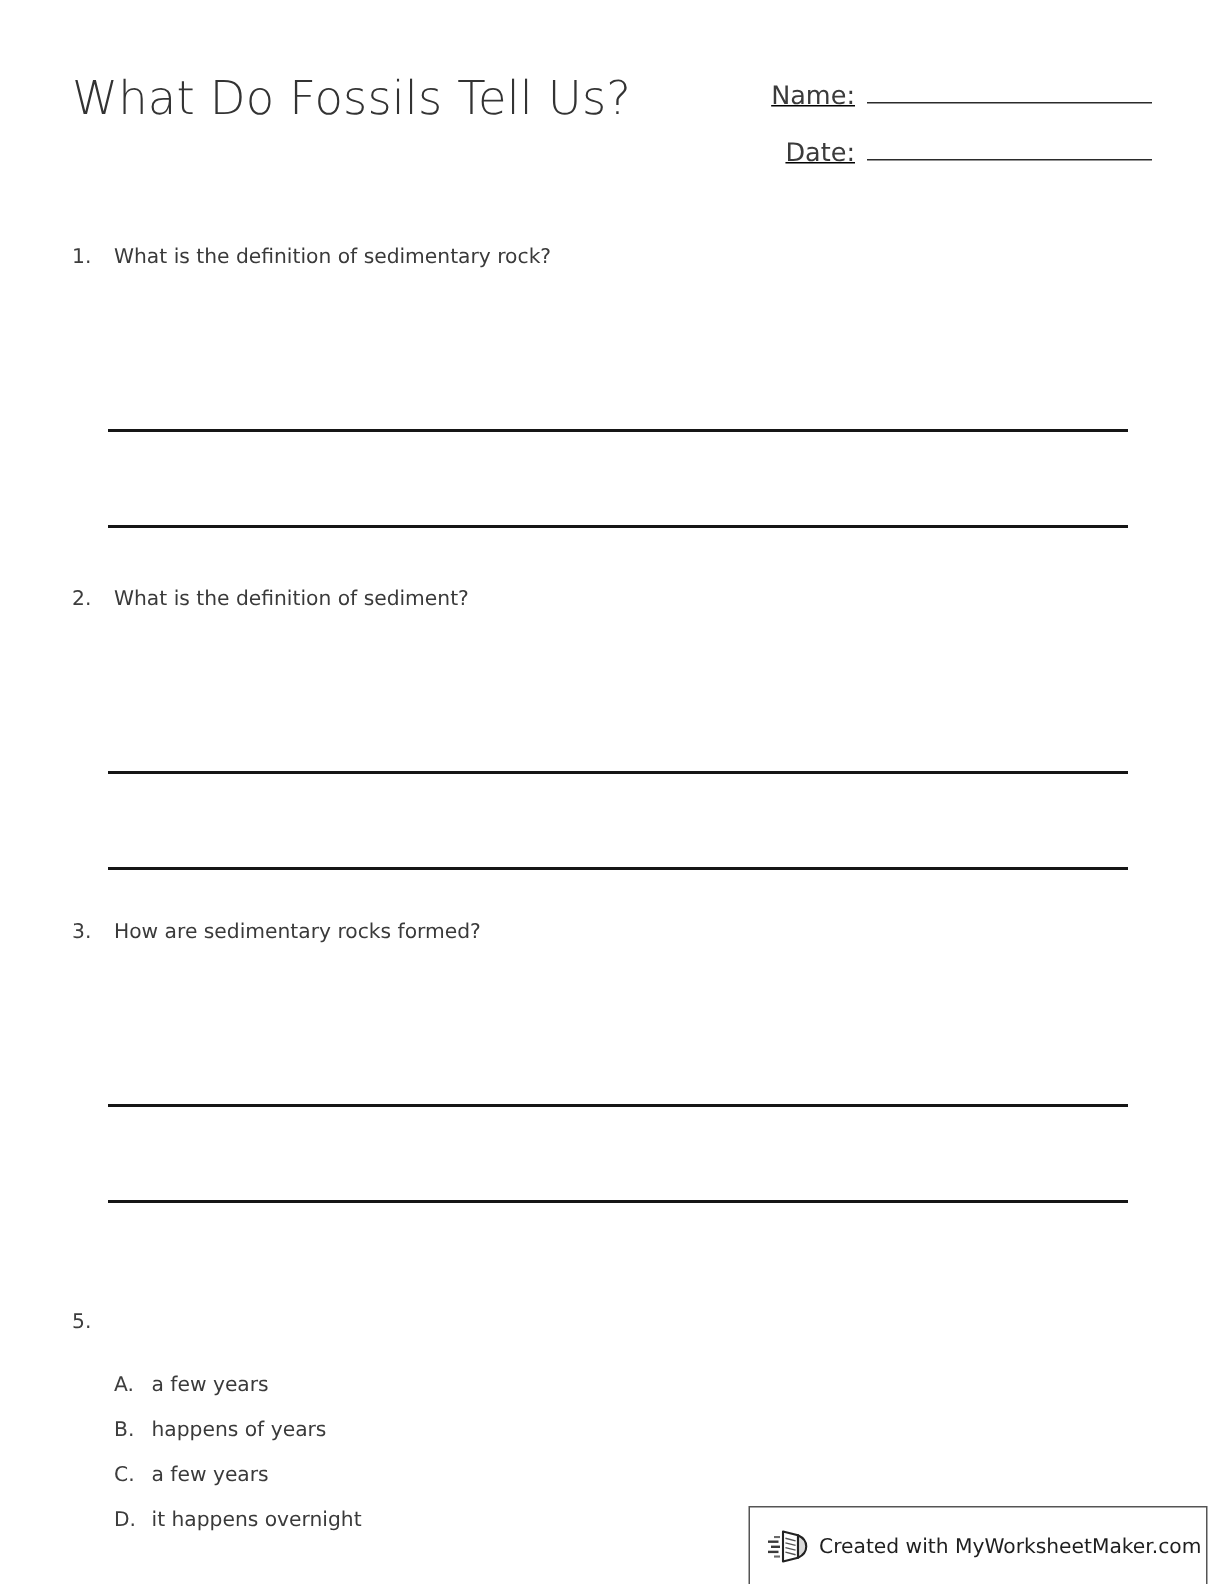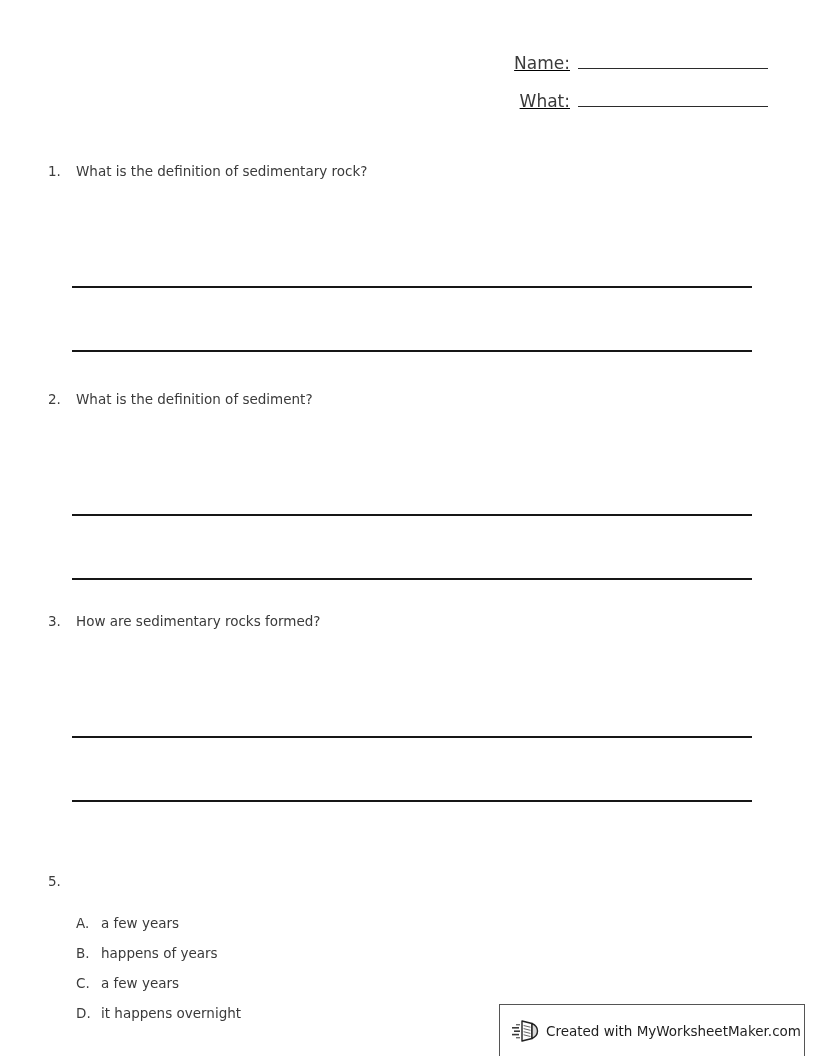--- a/index.html
+++ b/index.html
@@ -174,30 +174,31 @@
     padding-left: 4px;
   }
 </style>
 </head>
 <body>
 
 <div class="page">
 
   <div class="header">
 
+    <div class="worksheet-title">What Do Fossils Tell Us?</div>
 
     <div class="name-date-block">
 
       <div class="field-row">
         <span class="field-label">Name:</span>
         <span class="field-rule"></span>
       </div>
 
       <div class="field-row">
-        <span class="field-label">What:</span>
+        <span class="field-label">Date:</span>
         <span class="field-rule"></span>
       </div>
 
     </div>
   </div>
 
   <div class="questions">
 
     <div class="question-block">
       <div class="question-head">

